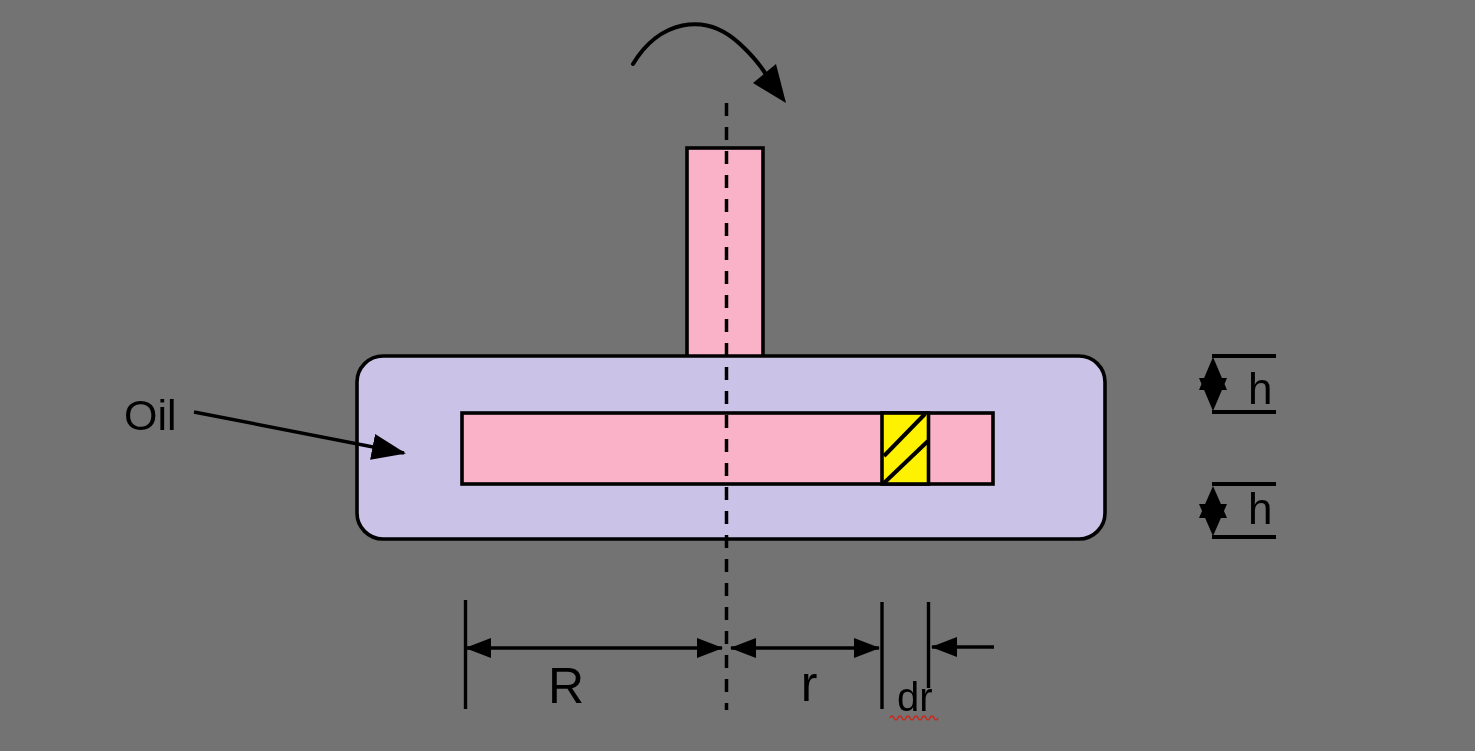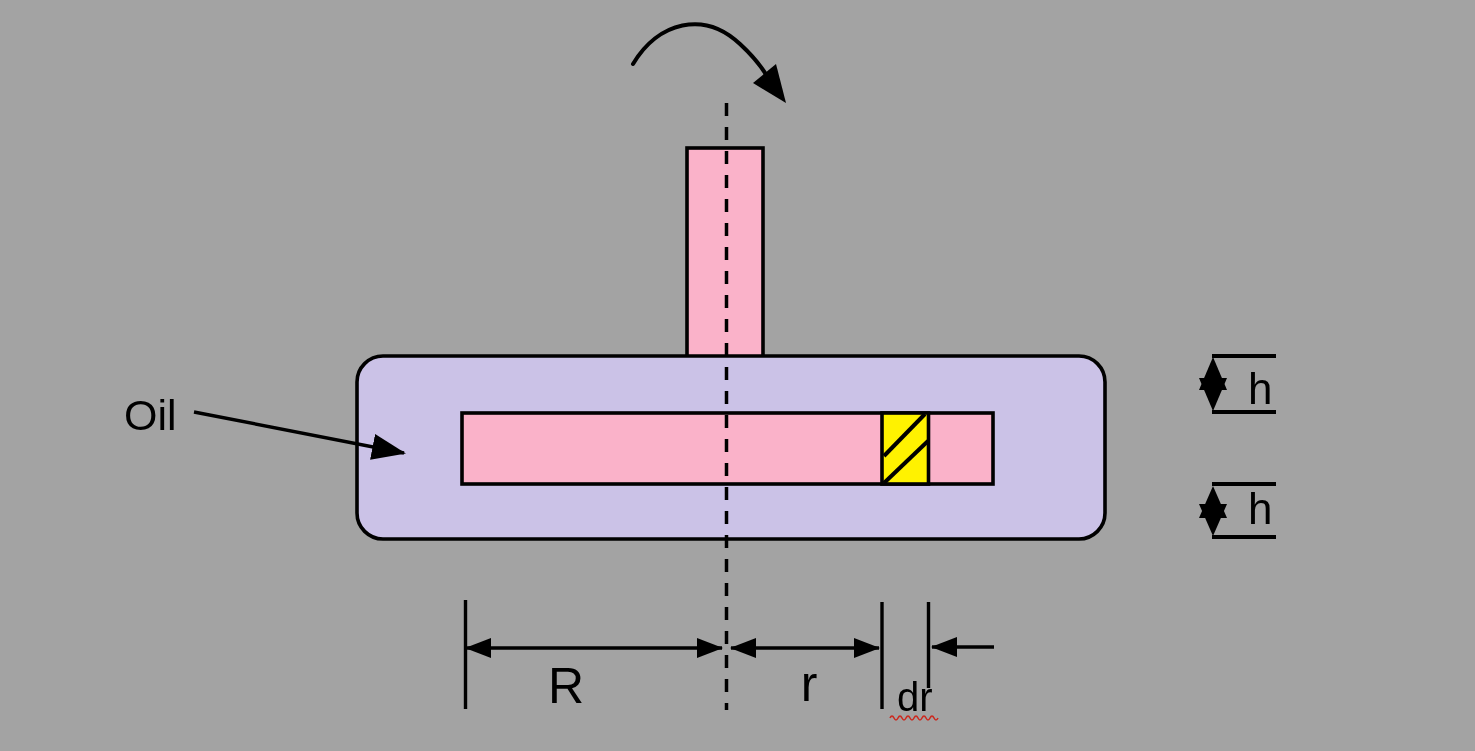--- a/index.html
+++ b/index.html
@@ -7,21 +7,21 @@
     padding: 0;
     background: #ffffff;
     width: 1475px;
     height: 751px;
     overflow: hidden;
   }
   .diagram-wrap {
     position: relative;
     width: 1475px;
     height: 751px;
-    background: #a3a3a3;
+    background: #737373;
   }
   svg.diagram {
     font-family: "Liberation Sans", sans-serif;
     display: block;
   }
   .shape-outline {
     stroke: #000000;
     stroke-width: 3.6px;
   }
   .thick-line {

